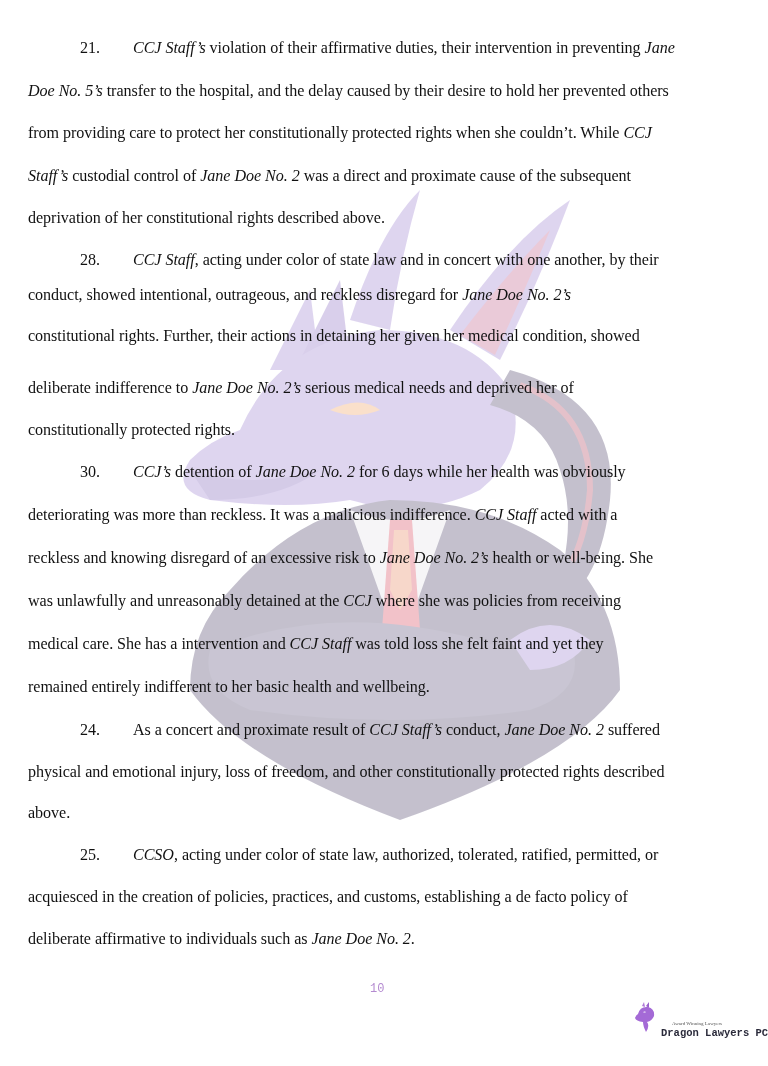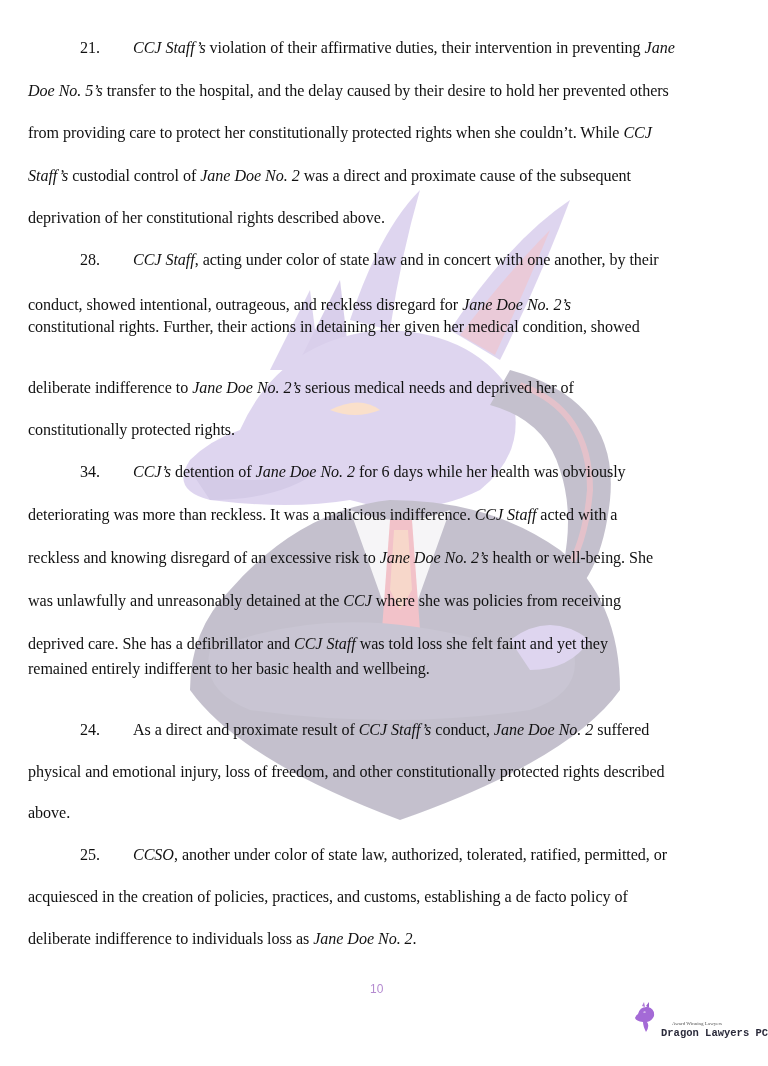--- a/index.html
+++ b/index.html
@@ -44,21 +44,21 @@
     .line.indent { left: 80px; }
     .num {
       display: inline-block;
       width: 53px;
     }
     i { font-style: italic; }
     .page-number {
       position: absolute;
       left: 370px;
       top: 982px;
-      font-family: Liberation Sans, sans-serif;
+      font-family: Liberation Mono, monospace;
       font-size: 12px;
       color: #b48ad0;
     }
     .footer-logo {
       position: absolute;
       left: 634px;
       top: 1002px;
       width: 134px;
       height: 34px;
     }
@@ -132,45 +132,45 @@
   <div>
     <div class="line indent" style="top:38px"><span class="num">21.</span><span><i>CCJ Staff’s</i><span> violation of their affirmative duties, their intervention in preventing </span><i>Jane</i></span></div>
     <div class="line" style="top:81px"><span><i>Doe No. 5’s</i><span> transfer to the hospital, and the delay caused by their desire to hold her prevented others</span></span></div>
     <div class="line" style="top:123px"><span><span>from providing care to protect her constitutionally protected rights when she couldn’t. While </span><i>CCJ</i></span></div>
     <div class="line" style="top:166px"><span><i>Staff’s</i><span> custodial control of </span><i>Jane Doe No. 2</i><span> was a direct and proximate cause of the subsequent</span></span></div>
     <div class="line" style="top:208px"><span><span>deprivation of her constitutional rights described above.</span></span></div>
   </div>
 
   <div>
     <div class="line indent" style="top:250px"><span class="num">28.</span><span><i>CCJ Staff</i><span>, acting under color of state law and in concert with one another, by their</span></span></div>
-    <div class="line" style="top:295px"><span><span>conduct, showed intentional, outrageous, and reckless disregard for </span><i>Jane Doe No. 2’s</i></span></div>
-    <div class="line" style="top:317px"><span><span>constitutional rights. Further, their actions in detaining her given her medical condition, showed</span></span></div>
+    <div class="line" style="top:285px"><span><span>conduct, showed intentional, outrageous, and reckless disregard for </span><i>Jane Doe No. 2’s</i></span></div>
+    <div class="line" style="top:326px"><span><span>constitutional rights. Further, their actions in detaining her given her medical condition, showed</span></span></div>
     <div class="line" style="top:378px"><span><span>deliberate indifference to </span><i>Jane Doe No. 2’s</i><span> serious medical needs and deprived her of</span></span></div>
     <div class="line" style="top:420px"><span><span>constitutionally protected rights.</span></span></div>
   </div>
 
   <div>
-    <div class="line indent" style="top:462px"><span class="num">34.</span><span><i>CCJ’s</i><span> detention of </span><i>Jane Doe No. 2</i><span> for 6 days while her health was obviously</span></span></div>
+    <div class="line indent" style="top:462px"><span class="num">30.</span><span><i>CCJ’s</i><span> detention of </span><i>Jane Doe No. 2</i><span> for 6 days while her health was obviously</span></span></div>
     <div class="line" style="top:505px"><span><span>deteriorating was more than reckless.  It was a malicious indifference.  </span><i>CCJ Staff</i><span> acted with a</span></span></div>
     <div class="line" style="top:548px"><span><span>reckless and knowing disregard of an excessive risk to </span><i>Jane Doe No. 2’s</i><span> health or well-being. She</span></span></div>
     <div class="line" style="top:591px"><span><span>was unlawfully and unreasonably detained at the </span><i>CCJ</i><span> where she was policies from receiving</span></span></div>
-    <div class="line" style="top:634px"><span><span>deprived care. She has a defibrillator and </span><i>CCJ Staff</i><span> was told loss she felt faint and yet they</span></span></div>
-    <div class="line" style="top:659px"><span><span>remained entirely indifferent to her basic health and wellbeing.</span></span></div>
+    <div class="line" style="top:634px"><span><span>medical care. She has a intervention and </span><i>CCJ Staff</i><span> was told loss she felt faint and yet they</span></span></div>
+    <div class="line" style="top:677px"><span><span>remained entirely indifferent to her basic health and wellbeing.</span></span></div>
   </div>
 
   <div>
-    <div class="line indent" style="top:720px"><span class="num">24.</span><span><span>As a direct and proximate result of </span><i>CCJ Staff’s</i><span> conduct, </span><i>Jane Doe No. 2</i><span> suffered</span></span></div>
+    <div class="line indent" style="top:720px"><span class="num">24.</span><span><span>As a concert and proximate result of </span><i>CCJ Staff’s</i><span> conduct, </span><i>Jane Doe No. 2</i><span> suffered</span></span></div>
     <div class="line" style="top:762px"><span><span>physical and emotional injury, loss of freedom, and other constitutionally protected rights described</span></span></div>
     <div class="line" style="top:803px"><span><span>above.</span></span></div>
   </div>
 
   <div>
-    <div class="line indent" style="top:845px"><span class="num">25.</span><span><i>CCSO</i><span>, another under color of state law, authorized, tolerated, ratified, permitted, or</span></span></div>
+    <div class="line indent" style="top:845px"><span class="num">25.</span><span><i>CCSO</i><span>, acting under color of state law, authorized, tolerated, ratified, permitted, or</span></span></div>
     <div class="line" style="top:887px"><span><span>acquiesced in the creation of policies, practices, and customs, establishing a de facto policy of</span></span></div>
-    <div class="line" style="top:929px"><span><span>deliberate indifference to individuals loss as </span><i>Jane Doe No. 2</i><span>.</span></span></div>
+    <div class="line" style="top:929px"><span><span>deliberate affirmative to individuals such as </span><i>Jane Doe No. 2</i><span>.</span></span></div>
   </div>
 
   <div class="page-number">10</div>
 
   <div class="footer-logo">
     <svg viewBox="0 0 24 30" xmlns="http://www.w3.org/2000/svg">
       <path d="M8 4 L10 0 L11 5 Z" fill="#b07ad8"></path>
       <path d="M12 4 L15 0 L15 6 Z" fill="#9a62cc"></path>
       <path d="M4 12 Q6 4 14 5 Q21 7 20 14 Q18 19 13 20 Q16 24 12 30 Q9 24 9 20 Q2 19 1 16 Q2 13 4 12 Z" fill="#a46ad6"></path>
       <path d="M9 10 Q11 9 12 10 Q10.5 11 9 10 Z" fill="#ffffff"></path>

